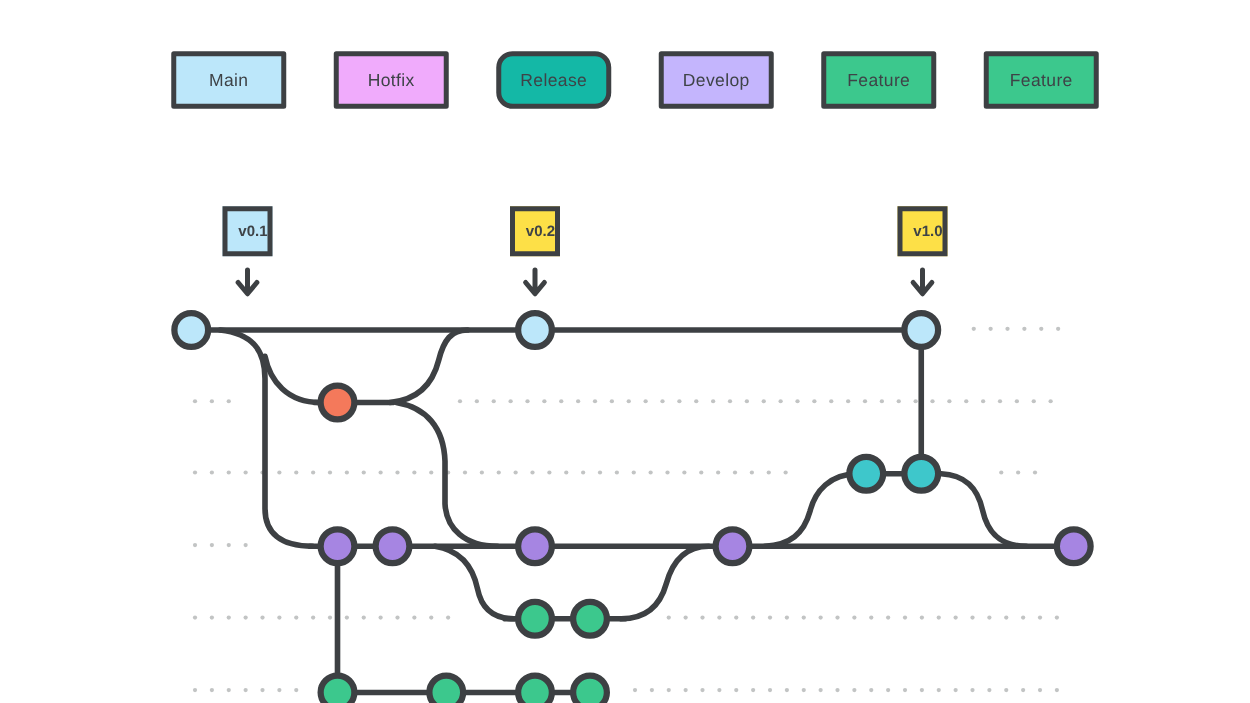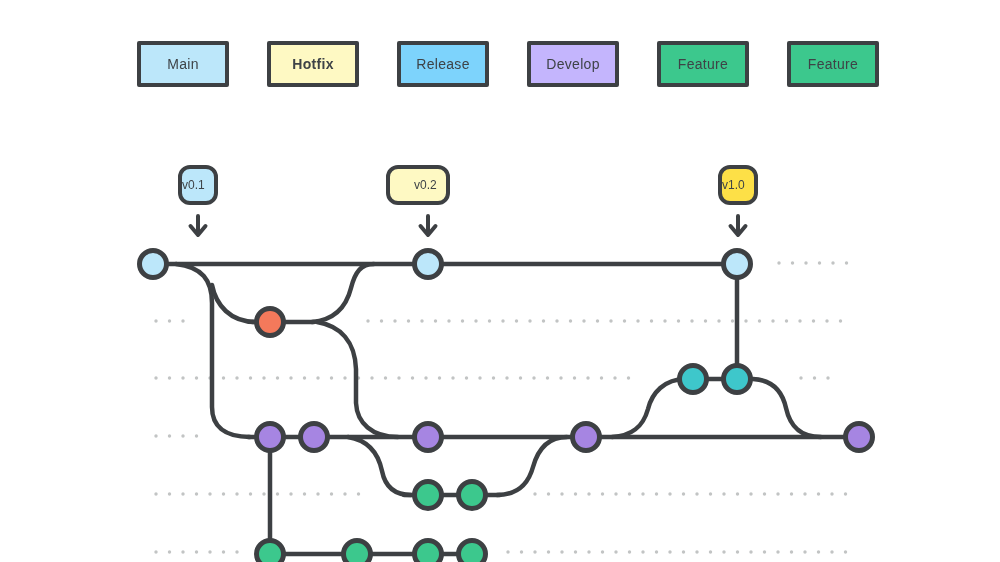--- a/index.html
+++ b/index.html
@@ -17,56 +17,56 @@
   }
   .legend-box{
     width:84px;height:38px;
     border:4px solid #3d4043;border-radius:2px;
     display:flex;align-items:center;justify-content:center;
     font-size:14px;color:#3e4347;letter-spacing:0.3px;
   }
   .tag{
     position:absolute;top:148px;
     width:32px;height:32px;
-    border:4px solid #3d4043;border-radius:12px;
-    display:flex;align-items:center;justify-content:flex-start;
-    font-size:12px;font-weight:400;color:#3e4347;
+    border:4px solid #3d4043;border-radius:0;
+    display:flex;align-items:center;justify-content:flex-end;
+    font-size:12px;font-weight:700;color:#3e4347;
     transform:translateX(-50%);
   }
   svg.graph{position:absolute;left:0;top:0;}
 </style>
 </head>
 <body>
 
 <div class="canvas">
   <div class="legend" id="legend">
       <div class="legend-box" style="background: rgb(188, 231, 250);">
         <span>Main</span>
       </div>
-      <div class="legend-box" style="background: #fef9c3; font-weight: bold;">
+      <div class="legend-box" style="background: #f0abfc;">
         <span>Hotfix</span>
       </div>
-      <div class="legend-box" style="background: #7dd3fc;">
+      <div class="legend-box" style="background: #14b8a6; border-radius: 13px;">
         <span>Release</span>
       </div>
       <div class="legend-box" style="background: #c4b5fd;">
         <span>Develop</span>
       </div>
       <div class="legend-box" style="background: rgb(60, 200, 141);">
         <span>Feature</span>
       </div>
       <div class="legend-box" style="background: rgb(60, 200, 141);">
         <span>Feature</span>
       </div>
     </div>
   <div id="tags">
       <div class="tag" style="left: 198px; background: rgb(188, 231, 250);">
         <span>v0.1</span>
       </div>
-      <div class="tag" style="left: 418px; background: #fef9c3; padding-left: 24px;">
+      <div class="tag" style="left: 428px; background: #fde047;">
         <span>v0.2</span>
       </div>
       <div class="tag" style="left: 738px; background: #fde047;">
         <span>v1.0</span>
       </div>
     </div>
   <svg class="graph" id="graph" width="1000" height="562" viewBox="0 0 1000 562">
       <circle cx="779" cy="246" r="1.7" fill="#c2c4c4"></circle>
       <circle cx="792.5" cy="246" r="1.7" fill="#c2c4c4"></circle>
       <circle cx="806" cy="246" r="1.7" fill="#c2c4c4"></circle>

